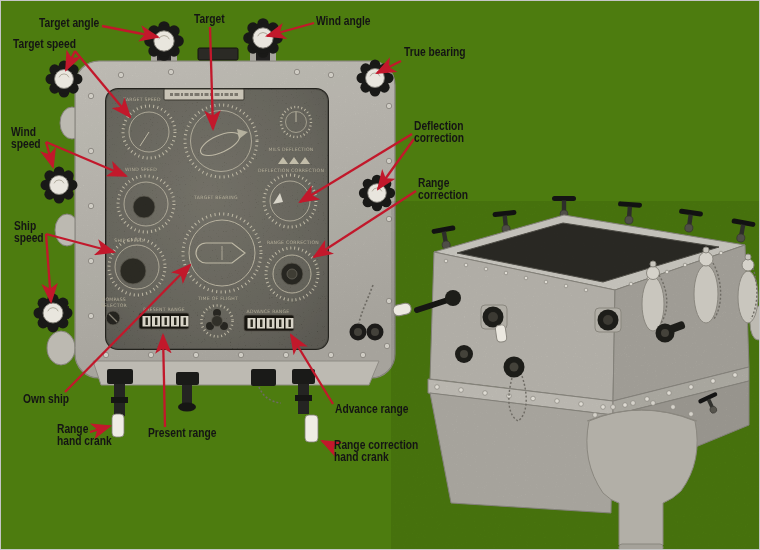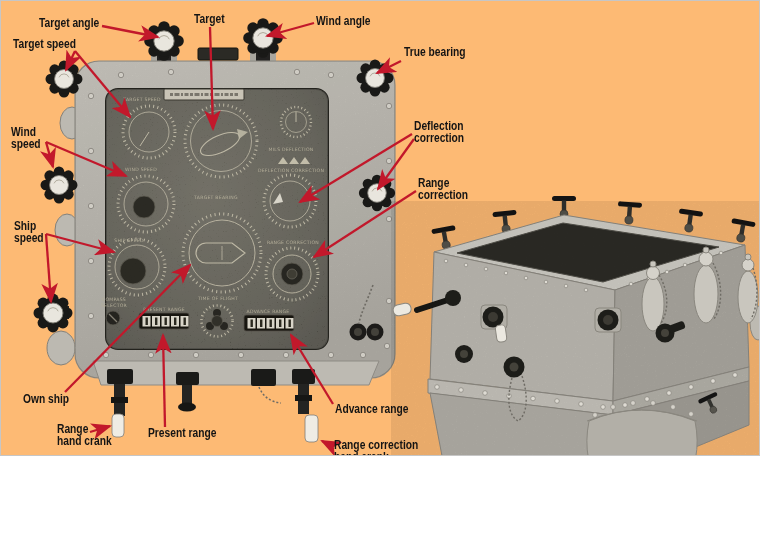--- a/index.html
+++ b/index.html
@@ -1,16 +1,16 @@
 <!DOCTYPE html>
 <html style="--accent: #c2182b;"><head>
 <meta charset="utf-8">
 <style>
   html,body{margin:0;padding:0;background:#fff;}
-  .fig{position:relative;width:760px;height:456px;background:#fdba74;
+  .fig{position:relative;width:760px;height:550px;background:#4d7c0f;
        border:1px solid #c6c6c6;box-sizing:border-box;overflow:hidden;
        font-family:"Liberation Sans",sans-serif;}
   .fig svg{position:absolute;left:0;top:0;}
   .callout{position:absolute;font-weight:bold;font-size:12.5px;line-height:11.5px;
        color:#141414;white-space:pre-line;transform:scaleX(.82);transform-origin:0 0;
        letter-spacing:0;}
   #arrows path{stroke:var(--accent,#c2182b);stroke-width:2.3;fill:none;}
   #ah path{fill:var(--accent,#c2182b);}
   .fl{font-family:"DejaVu Sans",sans-serif;font-size:4.6px;fill:#b4ae99;
       letter-spacing:.25px;text-anchor:middle;}

